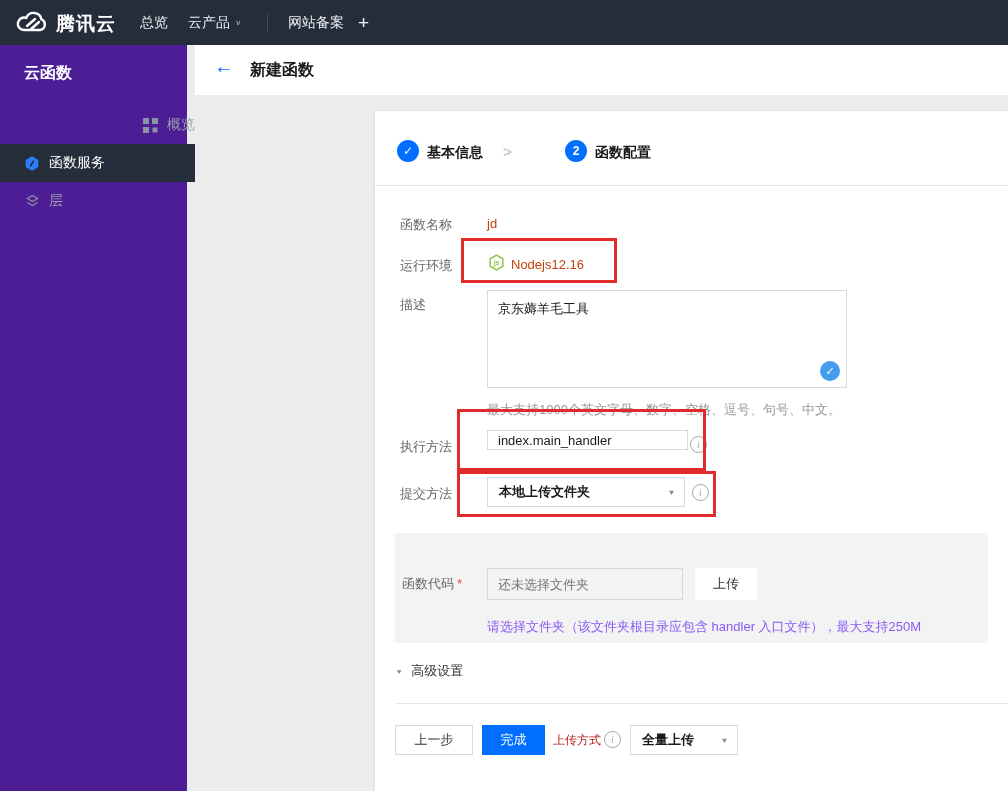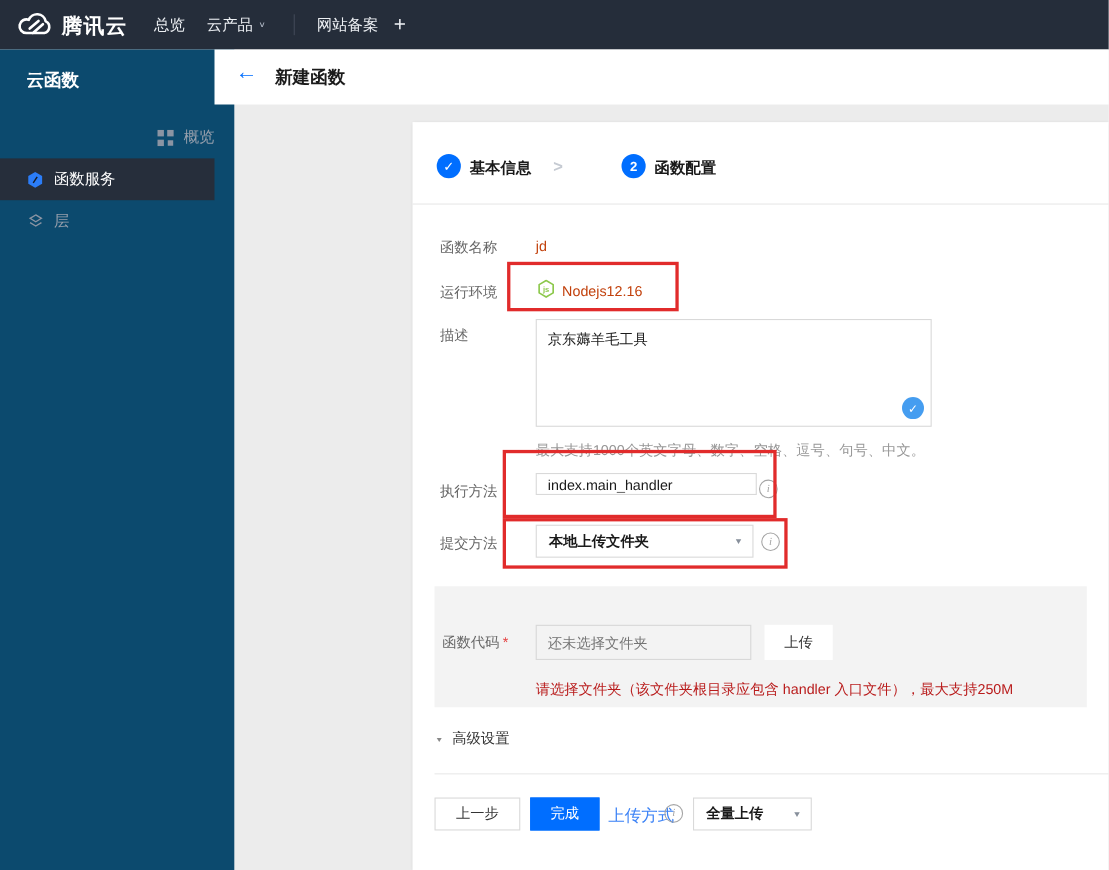--- a/index.html
+++ b/index.html
@@ -9,21 +9,21 @@
     background:#ececec;font-size:13px;color:#333;
   }
   .abs{position:absolute;}
   
   .topnav{left:0;top:0;width:1008px;height:45px;background:#252d3a;}
   .brand-text{left:56px;top:11px;color:#fff;font-size:19px;font-weight:bold;letter-spacing:1px;}
   .nav-item{top:0;height:45px;display:flex;align-items:center;color:#eceff3;font-size:14px;cursor:pointer;}
   .nav-caret{font-size:9px;color:#aab2bf;margin-left:5px;transform:scaleY(.8);}
   .nav-divider{left:267px;top:13px;width:1px;height:19px;background:#414957;}
   
-  .sidebar{left:0;top:45px;width:213px;height:746px;background:#0c4a6e;}
+  .sidebar{left:0;top:45px;width:187px;height:746px;background:#4c1d95;}
   .side-title{left:24px;top:18px;color:#fff;font-size:16px;font-weight:bold;}
   .side-item{left:0;width:195px;height:38px;display:flex;align-items:center;color:#98a0ad;font-size:14px;cursor:pointer;}
   .side-item .ic{width:16px;height:16px;margin-left:24px;margin-right:9px;display:flex;align-items:center;justify-content:center;}
   .side-item.active{background:#262e3b;color:#ffffff;}
   
   .pagehead{left:195px;top:45px;width:813px;height:50px;background:#fff;}
   .back{left:19px;top:11px;color:#006eff;font-size:20px;cursor:pointer;line-height:1;}
   .page-title{left:55px;top:15px;font-size:16px;font-weight:bold;color:#1a1a1a;}
   
   .card{left:375px;top:111px;width:633px;height:680px;background:#fff;box-shadow:0 1px 3px rgba(0,0,0,.12);}
@@ -44,21 +44,21 @@
   .info{width:15px;height:15px;border:1px solid #a5a5a5;border-radius:50%;color:#a5a5a5;display:flex;align-items:center;justify-content:center;font-size:10px;font-style:italic;font-family:"Liberation Serif",serif;}
   .grayband{background:#f3f3f3;}
   .req{color:#e54545;margin-left:3px;}
   .ghost-inp{border:1px solid #d8d8d8;background:#f3f3f3;color:#737373;}
   .btn{display:flex;align-items:center;justify-content:center;font-size:13px;box-sizing:border-box;cursor:pointer;}
   .btn-plain{background:#fff;border:1px solid #d9d9d9;color:#333;}
   .btn-primary{background:#006eff;border:1px solid #006eff;color:#fff;}
   .btn-white{background:#fff;border:none;color:#333;}
   .adv-caret{font-size:9px;color:#888;margin-right:6px;transform:scaleY(.8);display:inline-block;}
   .adv-label{font-size:13px;color:#333;}
-  .mode-label{color:#3b82f6;font-size:15px;}
+  .mode-label{color:#b91c1c;font-size:12px;}
 </style>
 </head>
 <body>
 
 <div class="abs topnav">
   <span class="abs" style="left:14px;top:9px;">
     <svg width="36" height="27" viewBox="0 0 36 27">
       <path d="M10 21 a6.2 6.2 0 1 1 2.2-12 a8 8 0 0 1 15.3 1.4 a5.6 5.6 0 0 1-1.2 10.6 z M13 17 l8-7 M16 21 l9-8" fill="none" stroke="#ffffff" stroke-width="2.4" stroke-linecap="round" stroke-linejoin="round"></path>
     </svg>
   </span>
@@ -173,21 +173,21 @@
   <div class="abs redbox" style="left:82px;top:360px;width:253px;height:40px;"></div>
 
   <div class="abs grayband" style="left:20px;top:422px;width:593px;height:110px;">
     <span class="abs lbl" style="left:7px;top:42px;">
       <span>函数代码</span><span class="req">*</span>
     </span>
     <input class="abs inp ghost-inp" style="left: 92px; top: 35px; width: 196px; height: 32px;" disabled="" placeholder="还未选择文件夹">
     <div class="abs btn btn-white" style="left:300px;top:35px;width:62px;height:32px;">
       <span>上传</span>
     </div>
-    <span class="abs" style="left:92px;top:85px;font-size:13px;color:#b91c1c;white-space:nowrap;">请选择文件夹（该文件夹根目录应包含 handler 入口文件），最大支持250M</span>
+    <span class="abs" style="left:92px;top:85px;font-size:13px;color:#8b5cf6;white-space:nowrap;">请选择文件夹（该文件夹根目录应包含 handler 入口文件），最大支持250M</span>
   </div>
 
   <div class="abs" style="left:22px;top:551px;">
     <span class="adv-caret">▾</span>
     <span class="adv-label">高级设置</span>
   </div>
 
   <div class="abs hr" style="left:20px;top:592px;width:613px;"></div>
 
   <div class="abs btn btn-plain" style="left:20px;top:614px;width:78px;height:30px;">

